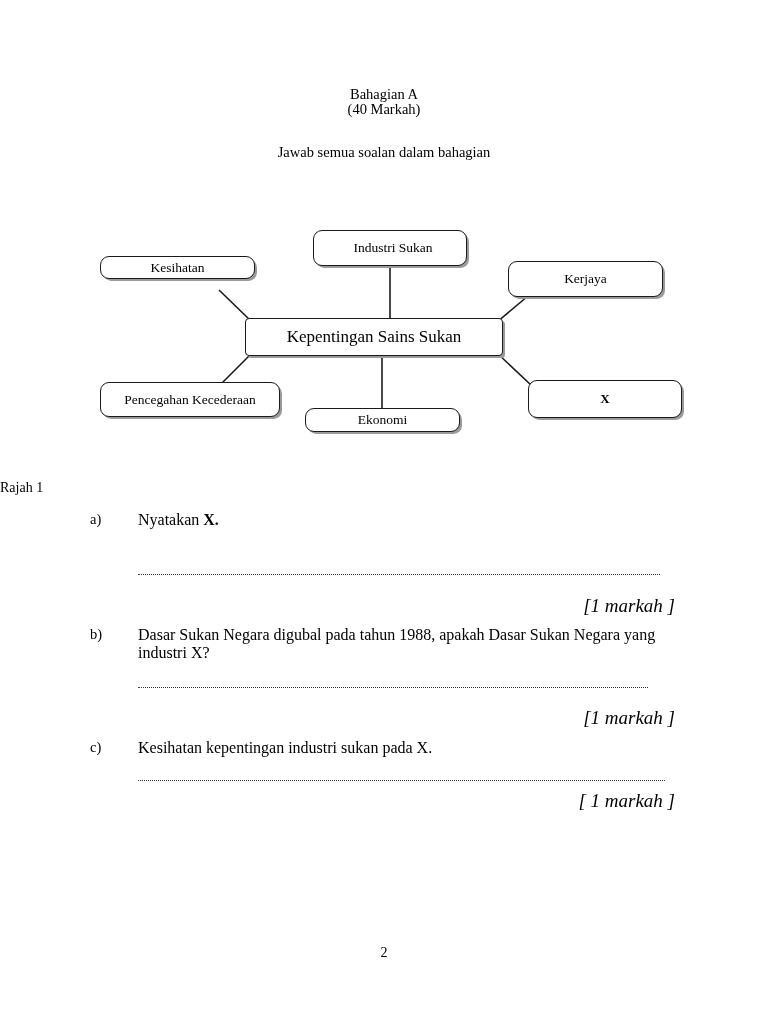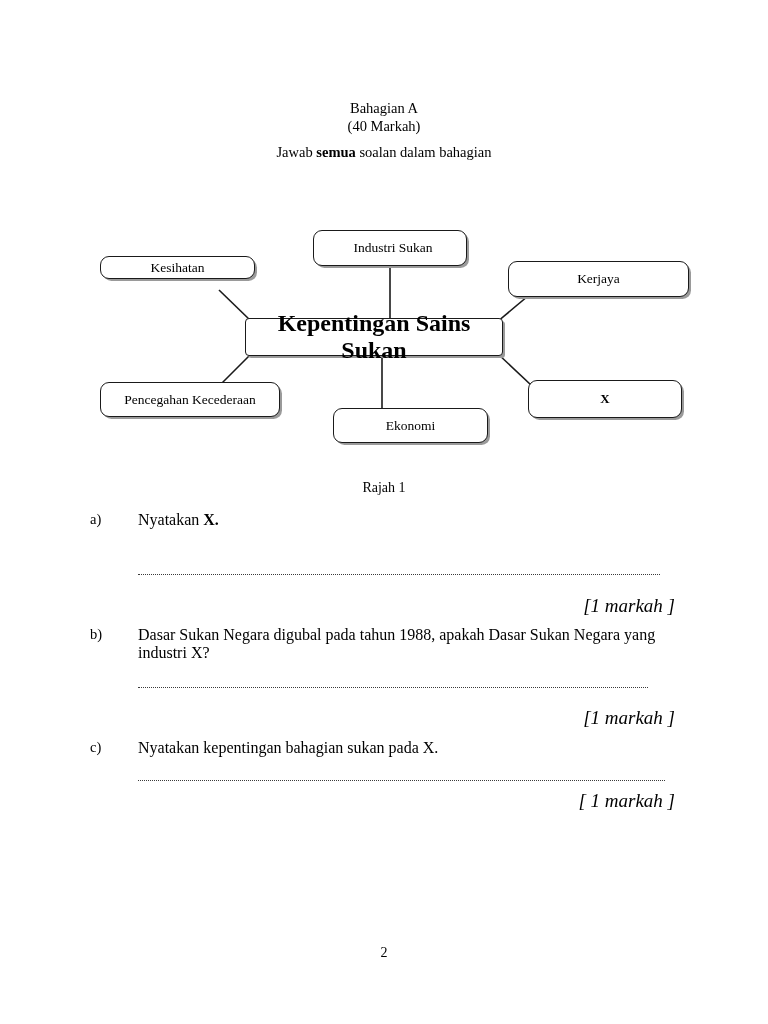--- a/index.html
+++ b/index.html
@@ -9,53 +9,53 @@
     font-family:"Liberation Serif", serif;
     color:#000;
     position:relative;
     overflow:hidden;
     -webkit-font-smoothing:antialiased;
   }
   .page{position:absolute;left:0;top:0;width:768px;height:1024px;}
 
   
   .hdr{position:absolute;width:768px;text-align:center;font-size:14.5px;}
-  #hdr-bahagian{top:100px;}
-  #hdr-markah{top:118px;}
+  #hdr-bahagian{top:86px;}
+  #hdr-markah{top:101px;}
   #hdr-jawab{top:144px;}
-  #hdr-jawab b{font-weight:bold;}
+  #hdr-jawab b{font-weight:normal;}
 
   
   #q1-stem{position:absolute;left:90px;top:174px;font-size:14.5px;white-space:nowrap;}
   #q1-num{display:inline-block;width:22px;}
 
   
   #diagram{position:absolute;left:0;top:0;width:768px;height:1024px;}
   .node{
     position:absolute;
     border:1.4px solid #1a1a1a;
     border-radius:9px;
     background:#fff;
     box-shadow:2.5px 2.5px 0 -0.5px #9a9a9a;
     display:flex;align-items:center;justify-content:center;
     font-size:13.5px;
     text-align:center;
     box-sizing:border-box;
     z-index:2;
   }
   .node.center{
-    font-weight:bold;
-    font-size:24px;
+    font-weight:normal;
+    font-size:17px;
     border-width:1.6px;
     border-radius:4px;
   }
   .node.xnode{font-weight:bold;font-size:13px;}
   svg#connectors{position:absolute;left:0;top:0;width:768px;height:1024px;z-index:1;}
 
-  #cap-rajah{position:absolute;width:768px;text-align:center;top:480px;font-size:14px;}
+  #cap-rajah{position:absolute;width:768px;top:480px;font-size:14px;}
   .qlabel{position:absolute;left:90px;font-size:14.5px;}
   .qtext{position:absolute;left:138px;font-size:16px;}
   .qtext .w2{display:block;}
   .dots{
     position:absolute;
     height:2px;
     border-bottom:1.6px dotted #3a3a3a;
   }
   .marks{
     position:absolute;
@@ -94,54 +94,54 @@
     </svg>
 
     <div class="node" style="left:313px;top:230px;width:154px;height:36px;padding-left:6px;">
       <span>Industri Sukan</span>
     </div>
 
     <div class="node" style="left:100px;top:256px;width:155px;height:23px;">
       <span>Kesihatan</span>
     </div>
 
-    <div class="node" style="left:508px;top:261px;width:181px;height:36px;">
+    <div class="node" style="left:508px;top:261px;width:155px;height:36px;">
       <span>Kerjaya</span>
     </div>
 
     <div class="node center" style="left:245px;top:318px;width:258px;height:38px;">
       <span>Kepentingan Sains Sukan</span>
     </div>
 
     <div class="node xnode" style="left:528px;top:380px;width:154px;height:38px;">
       <span>X</span>
     </div>
 
     <div class="node" style="left:100px;top:382px;width:180px;height:35px;">
       <span>Pencegahan Kecederaan</span>
     </div>
 
-    <div class="node" style="left:305px;top:408px;width:155px;height:35px;margin-left:28px;">
+    <div class="node" style="left:305px;top:408px;width:155px;height:24px;">
       <span>Ekonomi</span>
     </div>
 
   </div>
 
   <div id="cap-rajah">Rajah 1</div>
 
   <div class="qlabel" style="top:511px;">a)</div>
   <div class="qtext" style="top:511px;"><span>Nyatakan </span><b>X.</b></div>
   <div class="dots" style="left:138px;top:572px;width:522px;"></div>
   <div class="marks" style="left:450px;top:595px;width:225px;">[1 markah ]</div>
 
   <div class="qlabel" style="top:626px;">b)</div>
   <div class="qtext" style="top:626px;width:530px;"><span>Dasar Sukan Negara digubal pada tahun 1988, apakah Dasar Sukan Negara yang</span><span class="w2">industri X?</span></div>
   <div class="dots" style="left:138px;top:685px;width:510px;"></div>
   <div class="marks" style="left:450px;top:707px;width:225px;">[1 markah ]</div>
 
   <div class="qlabel" style="top:739px;">c)</div>
-  <div class="qtext" style="top:739px;width:530px;"><span>Nyatakan kepentingan bahagian sukan pada X.</span></div>
+  <div class="qtext" style="top:739px;width:530px;"><span>Kesihatan kepentingan industri sukan pada X.</span></div>
   <div class="dots" style="left:138px;top:778px;width:527px;"></div>
   <div class="marks" style="left:450px;top:790px;width:225px;">[ 1 markah ]</div>
 
   <div id="pagenum">2</div>
 
 </div>
 
 </body></html>

